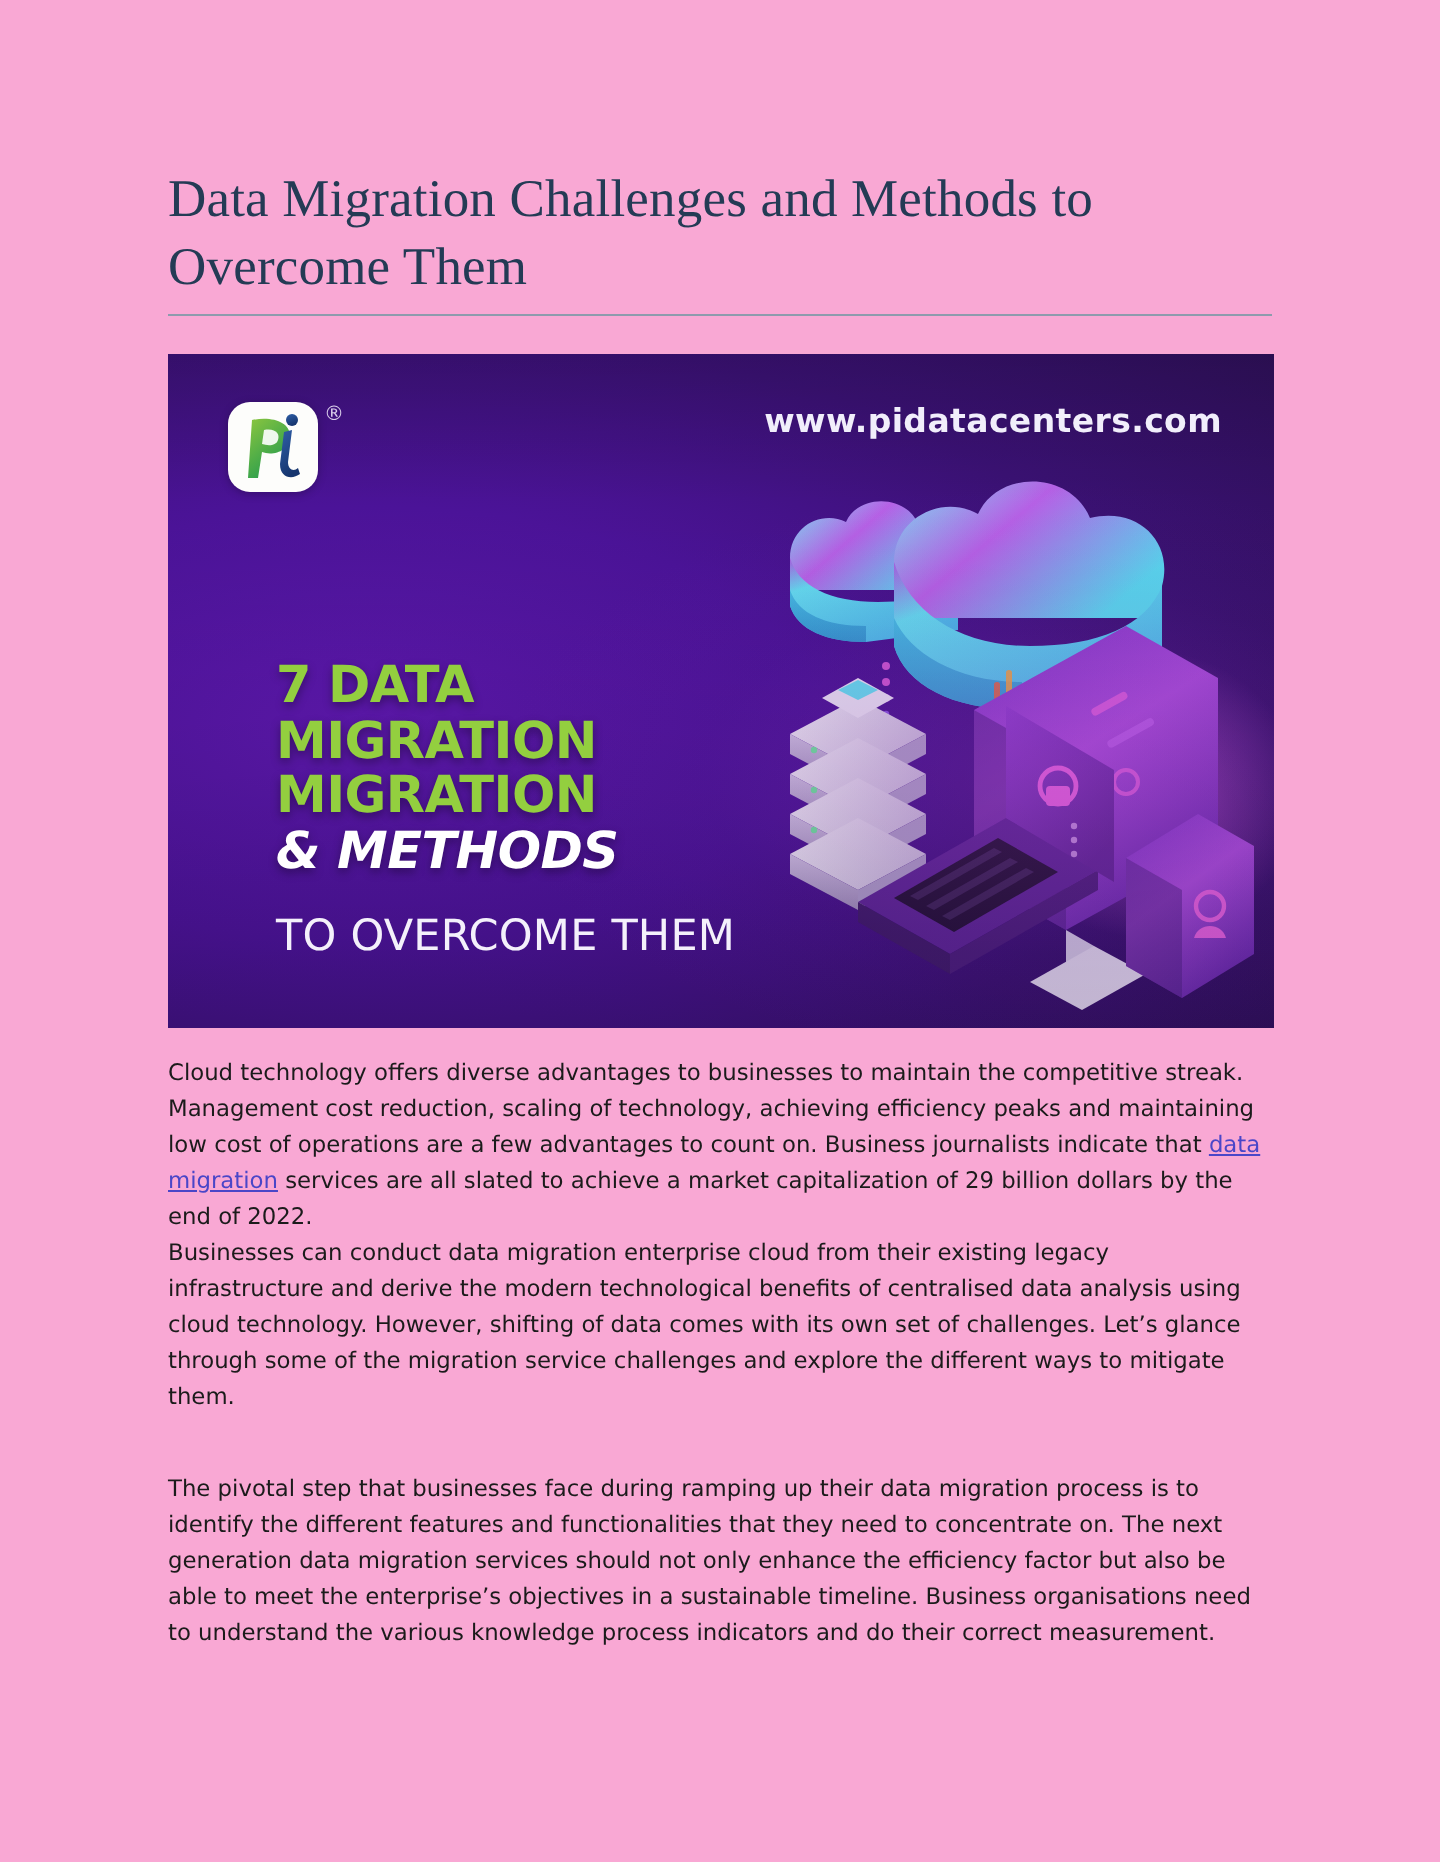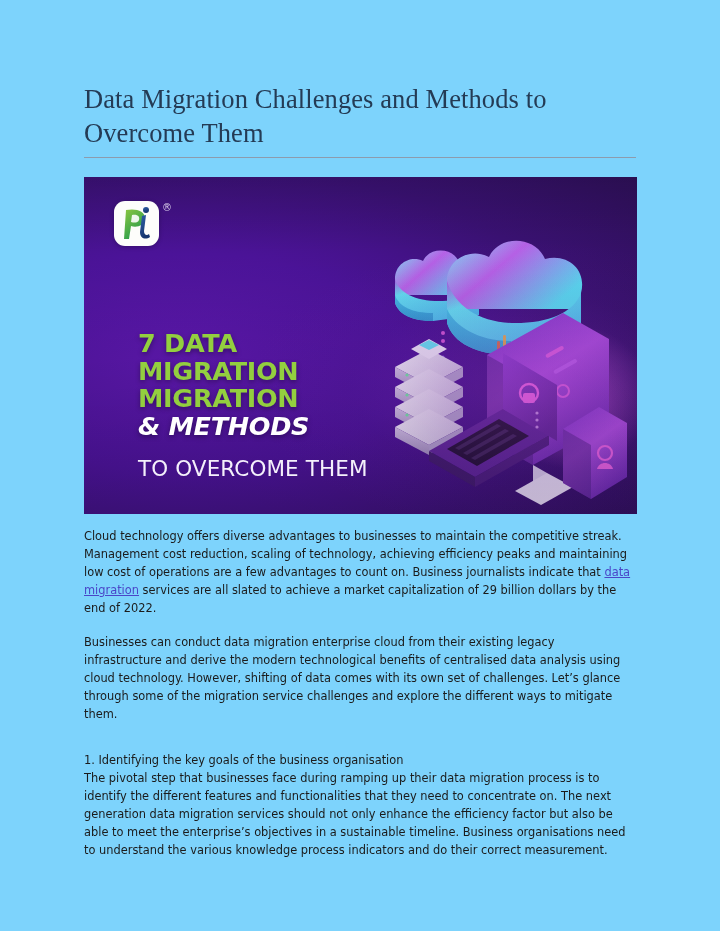--- a/index.html
+++ b/index.html
@@ -12,21 +12,21 @@
     height: 931px;
     position: relative;
     font-family: "Liberation Sans", sans-serif;
     overflow: hidden;
   }
   .page {
     position: absolute;
     left: 0; top: 0;
     width: 720px;
     height: 931px;
-    background: #7dd3fc;
+    background: #f9a8d4;
   }
 
   
   .title-block {
     position: absolute;
     left: 84px;
     top: 82px;
     width: 552px;
   }
   .doc-title {
@@ -155,21 +155,21 @@
     position: absolute;
     left: 84px;
     top: 527px;
     width: 550px;
     font-family: "DejaVu Sans", sans-serif;
     font-size: 11.4px;
     line-height: 1.58;
     color: #1b1b1b;
   }
   .para { margin: 0 0 0 0; }
-  .para + .para { margin-top: 16px; }
+  .para + .para { margin-top: 0px; }
   .gap { height: 14px; }
   .ilink {
     color: #4a46c8;
     text-decoration: underline;
   }
   .section-head {
     margin: 0;
     font-size: 11.4px;
     line-height: 1.58;
     color: #1b1b1b;
@@ -329,32 +329,32 @@
           </linearGradient>
         </defs>
         <path d="M12 9 C22 7 31 10 31 17 C31 25 22 27 17 25 L15 38 L10 38 Z" fill="url(#lgG)"></path>
         <path d="M18 14 C24 13 26 16 25 19 C24 22 20 22 17 21 Z" fill="#ffffff" opacity="0.9"></path>
         <path d="M28 15 L32 14 L30 30 C30 34 33 35 35 33 L36 36 C32 39 26 38 26 31 Z" fill="url(#lgB)"></path>
         <circle cx="32" cy="9" r="3" fill="url(#lgB)"></circle>
       </svg>
       <span class="logo-reg">®</span>
     </div>
 
+    <div class="banner-url">www.pidatacenters.com</div>
 
     <div class="headline">
       <div class="hl-line hl-green">7 DATA</div>
       <div class="hl-line hl-green">MIGRATION</div>
       <div class="hl-line hl-green">MIGRATION</div>
       <div class="hl-line hl-white">&amp; METHODS</div>
       <div class="hl-sub">TO OVERCOME THEM</div>
     </div>
   </div>
 
   <div class="body-text">
     <p class="para"><span>Cloud technology offers diverse advantages to businesses to maintain the competitive streak. Management cost reduction, scaling of technology, achieving efficiency peaks and maintaining low cost of operations are a few advantages to count on. Business journalists indicate that </span><a class="ilink" href="#">data migration</a><span> services are all slated to achieve a market capitalization of 29 billion dollars by the end of 2022.</span></p>
     <p class="para">Businesses can conduct data migration enterprise cloud from their existing legacy infrastructure and derive the modern technological benefits of centralised data analysis using cloud technology. However, shifting of data comes with its own set of challenges. Let’s glance through some of the migration service challenges and explore the different ways to mitigate them.</p>
     <div class="gap"></div>
     <div class="gap"></div>
-    <p class="section-head">1. Identifying the key goals of the business organisation</p>
     <p class="para">The pivotal step that businesses face during ramping up their data migration process is to identify the different features and functionalities that they need to concentrate on. The next generation data migration services should not only enhance the efficiency factor but also be able to meet the enterprise’s objectives in a sustainable timeline. Business organisations need to understand the various knowledge process indicators and do their correct measurement.</p>
   </div>
 
 </div>
 
 </body></html>

